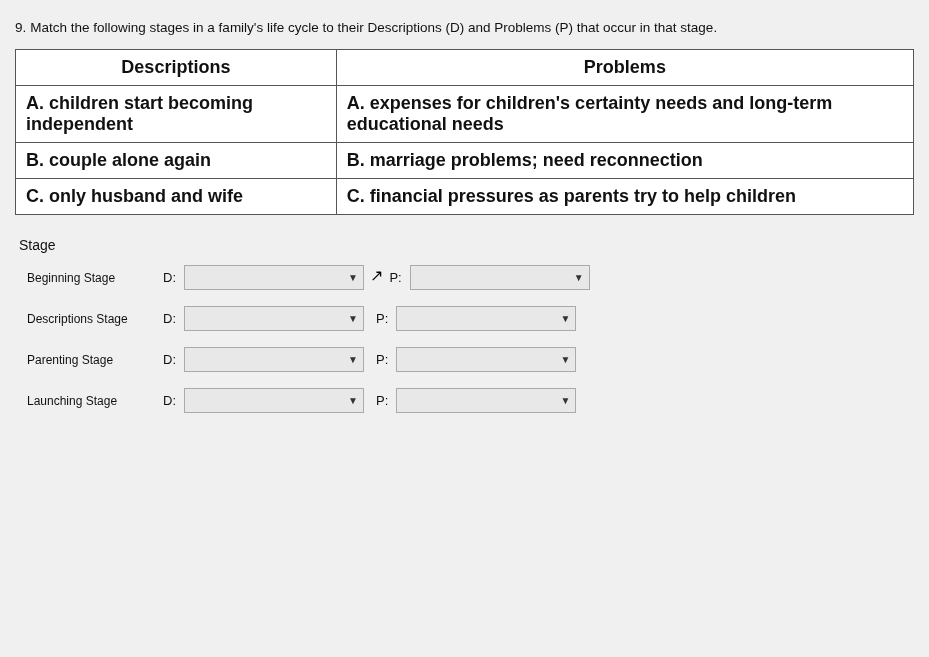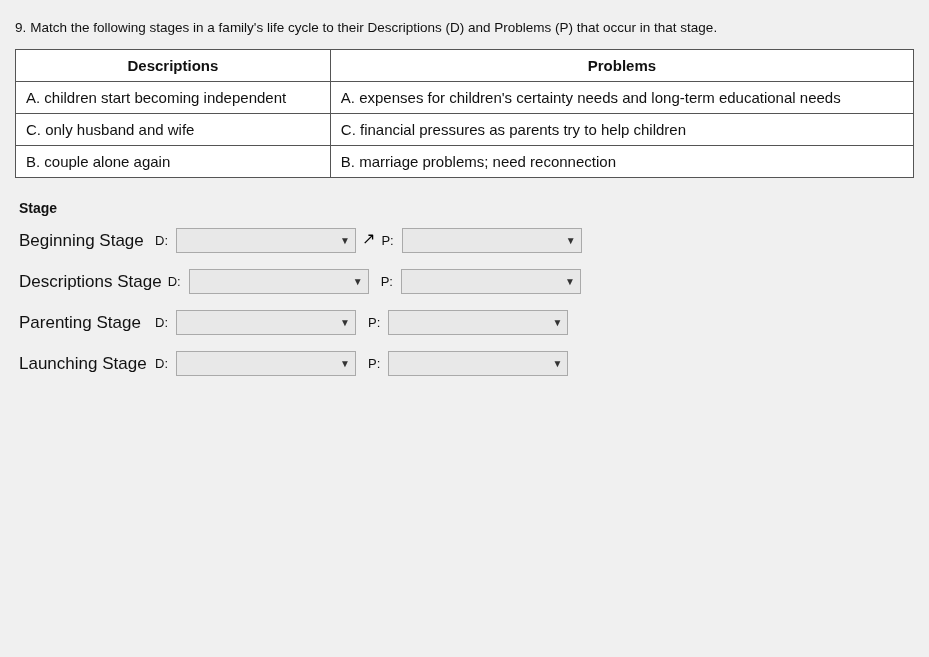--- a/index.html
+++ b/index.html
@@ -41,53 +41,54 @@
       margin-bottom: 22px;
       background: #fff;
       border: 1.5px solid #555;
     }
 
     .match-table th,
     .match-table td {
       border: 1.5px solid #555;
       padding: 7px 10px;
       vertical-align: top;
-      font-size: 15px;
+      font-size: 18px;
     }
 
     .match-table th {
       font-weight: bold;
       background: #fff;
     }
 
     .match-table td {
-      font-weight: normal;
+      font-weight: bold;
       margin-left: 8px;
     }
 
     .stage-section {
       padding: 0 4px;
     }
 
     .stage-title {
-      font-weight: bold;
+      font-weight: normal;
       font-size: 14px;
       margin-bottom: 12px;
     }
 
     .stage-row {
       display: flex;
       align-items: center;
       margin-bottom: 16px;
       gap: 6px;
     }
 
     .stage-label {
       min-width: 130px;
-      font-size: 17px;
+      font-size: 12px;
+      margin-left: 8px;
     }
 
     .dropdown-label {
       font-size: 13px;
       margin-right: 2px;
     }
 
     .dropdown-wrapper {
       position: relative;
       display: inline-flex;
@@ -138,27 +139,27 @@
         <th>Descriptions</th>
         <th>Problems</th>
       </tr>
     </thead>
     <tbody id="table-body">
     <tr>
           <td>A. children start becoming independent</td>
           <td>A. expenses for children's certainty needs and long-term educational needs</td>
         </tr>
         <tr>
+          <td>B. couple alone again</td>
+          <td>B. marriage problems; need reconnection</td>
+        </tr>
+        <tr>
           <td>C. only husband and wife</td>
           <td>C. financial pressures as parents try to help children</td>
         </tr>
-        <tr>
-          <td>B. couple alone again</td>
-          <td>B. marriage problems; need reconnection</td>
-        </tr>
       </tbody>
   </table>
 
   <div class="stage-section">
     <div class="stage-title">Stage</div>
 
     <div id="stage-rows-container">
         <div class="stage-row">
           <span class="stage-label">Beginning Stage</span>
           <span class="dropdown-label">D:</span>

